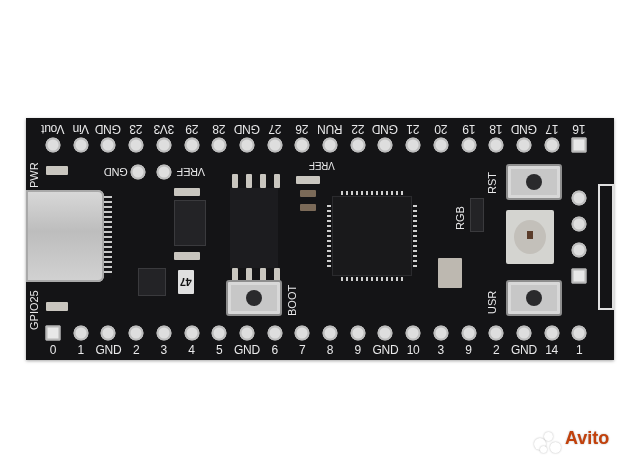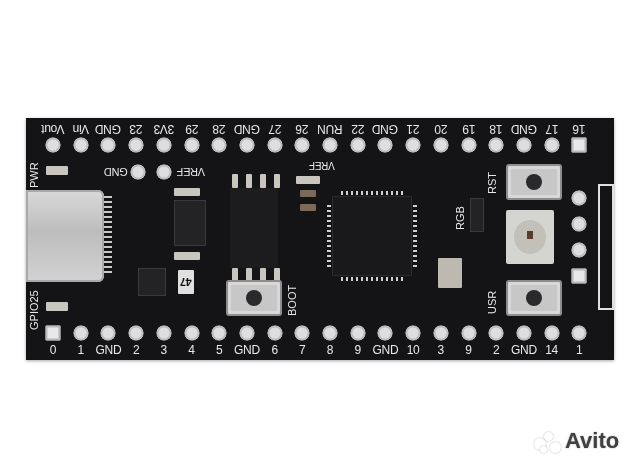--- a/index.html
+++ b/index.html
@@ -19,21 +19,21 @@
   .btn .knob{position:absolute;left:50%;top:50%;width:16px;height:16px;border-radius:50%;background:#2a2a2c;transform:translate(-50%,-50%);}
   .led{position:absolute;left:480px;top:92px;width:48px;height:54px;background:#d4d4d0;border-radius:2px;}
   .led .lens{position:absolute;left:8px;top:10px;width:32px;height:34px;border-radius:50%;background:#c3c0ba;}
   .led .die{position:absolute;left:21px;top:21px;width:6px;height:8px;background:#5a3c2a;}
   .smd{position:absolute;background:#c9c6bf;border-radius:1px;}
   .smd.dk{background:#7b6a58;}
   .sot{position:absolute;background:#232326;border:1px solid #3a3a3d;}
   .header-outline{position:absolute;left:572px;top:66px;width:12px;height:122px;border:2px solid #e0e0e0;}
   .wm-dots{position:absolute;left:534px;top:432px;width:30px;height:22px;}
   .wm-dots span{position:absolute;border-radius:50%;background:#fff;box-shadow:0 0 2px rgba(0,0,0,.3);}
-  .wm-text{position:absolute;left:565px;top:428px;color:#404040;font-size:22px;font-weight:bold;text-shadow:0 0 2px rgba(0,0,0,.3);}
+  .wm-text{position:absolute;left:565px;top:428px;color:#c2410c;font-size:18px;font-weight:bold;text-shadow:0 0 2px rgba(0,0,0,.3);}
   .vlbl{position:absolute;color:#e9e9ea;font-size:11px;white-space:nowrap;transform-origin:left top;}
 </style>
 </head>
 <body>
 
 <div class="pcb">
 
   <div id="top-labels">
       <div class="lbl flip" style="left: 27px; top: 4px;">Vout</div>
       <div class="lbl flip" style="left: 54.7px; top: 4px;">Vin</div>

